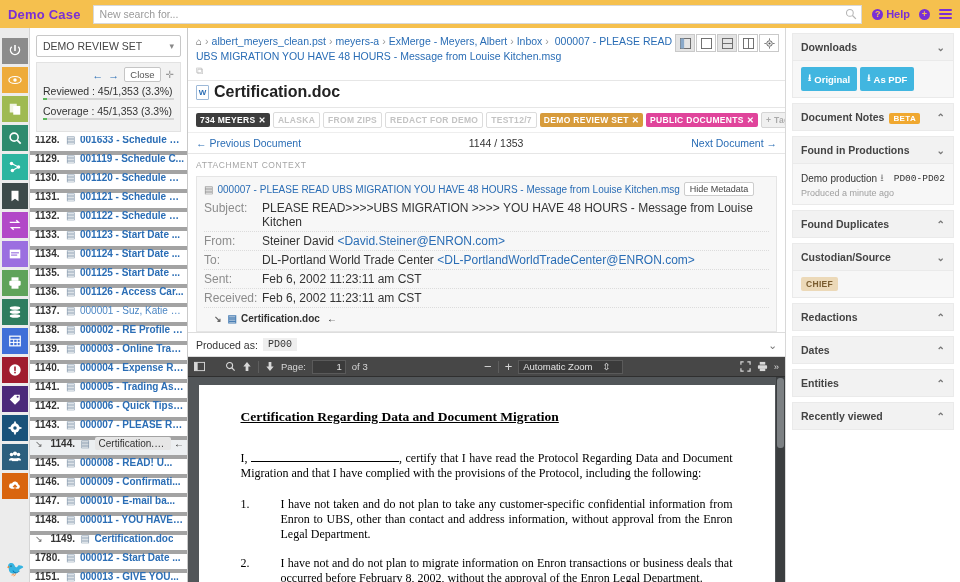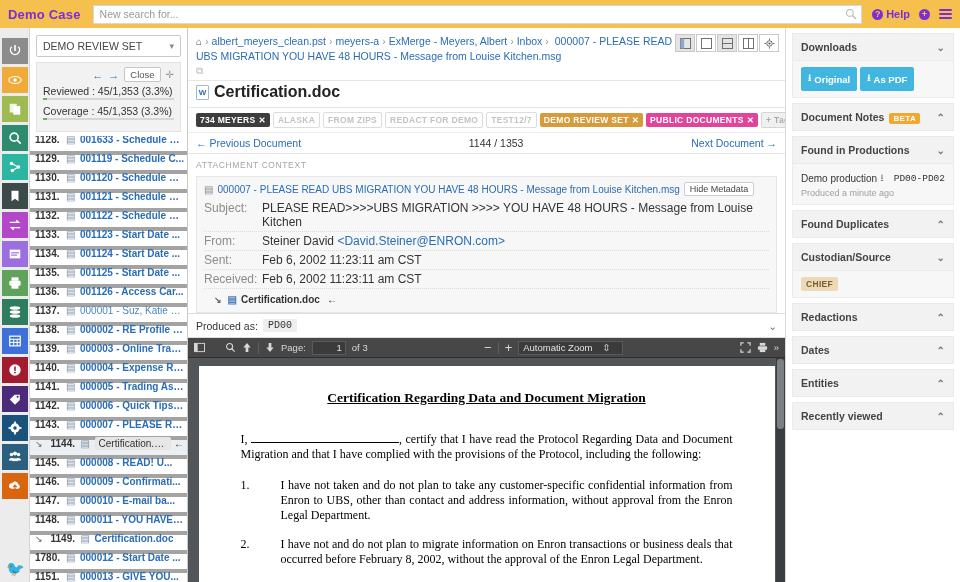--- a/index.html
+++ b/index.html
@@ -287,21 +287,21 @@
     flex: 1; background: #525659; overflow: hidden;
     display: flex; justify-content: center; padding-top: 8px;
     position: relative;
   }
   #page {
     width: 576px; background: #fff;
     padding: 24px 42px; font-family: "Liberation Serif", serif;
     color: #000;
   }
   #pgtitle {
-    text-align: center; font-weight: bold; font-size: 13.5px;
+    font-weight: bold; font-size: 13.5px;
     text-decoration: underline; margin-bottom: 26px;
   }
   #intro { font-size: 12px; line-height: 15px; text-align: justify; margin-bottom: 16px;}
   .blank { border-bottom: 1px solid #000; display: inline-block; width: 148px; }
   .numitem { display: flex; gap: 0; font-size: 12px; line-height: 15px; margin-bottom: 14px; }
   .numitem .n { width: 40px; flex-shrink: 0; }
   .numitem .t { flex: 1; text-align: justify; }
   #vscroll {
     position:absolute; right:0; top:0; width:9px; height:100%;
     background:#3b3e40;
@@ -707,20 +707,24 @@
           <span class="hidemeta">Hide Metadata</span>
         </div>
         <div id="meta-rows">
             <div class="mrow">
               <span class="k">Subject:</span>
               <span class="v">PLEASE READ&gt;&gt;&gt;&gt;UBS MIGRATION &gt;&gt;&gt;&gt; YOU HAVE 48 HOURS - Message from Louise Kitchen</span>
             </div>
             <div class="mrow">
               <span class="k">From:</span>
               <span class="v">Steiner David <a>&lt;David.Steiner@ENRON.com&gt;</a></span>
+            </div>
+            <div class="mrow">
+              <span class="k">To:</span>
+              <span class="v">DL-Portland World Trade Center <a>&lt;DL-PortlandWorldTradeCenter@ENRON.com&gt;</a></span>
             </div>
             <div class="mrow">
               <span class="k">Sent:</span>
               <span class="v">Feb 6, 2002 11:23:11 am CST</span>
             </div>
             <div class="mrow">
               <span class="k">Received:</span>
               <span class="v">Feb 6, 2002 11:23:11 am CST</span>
             </div>
           </div>

